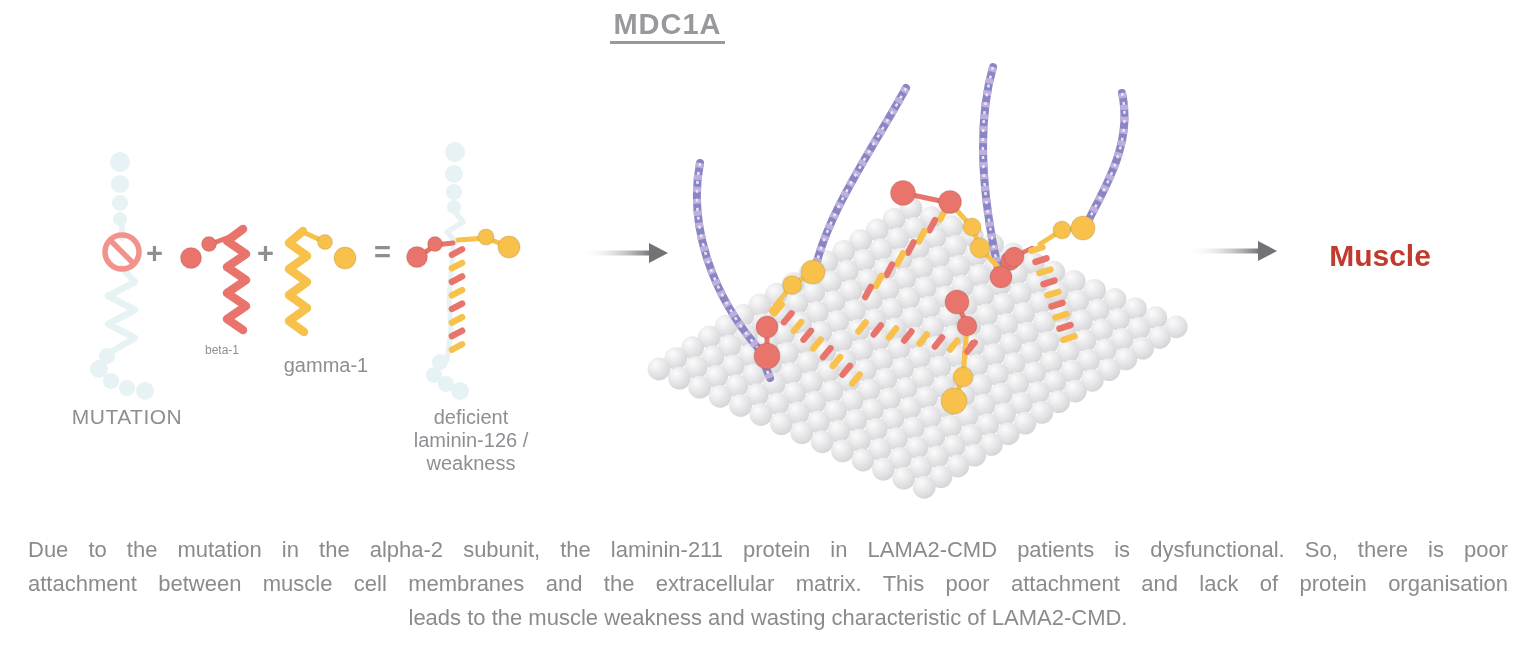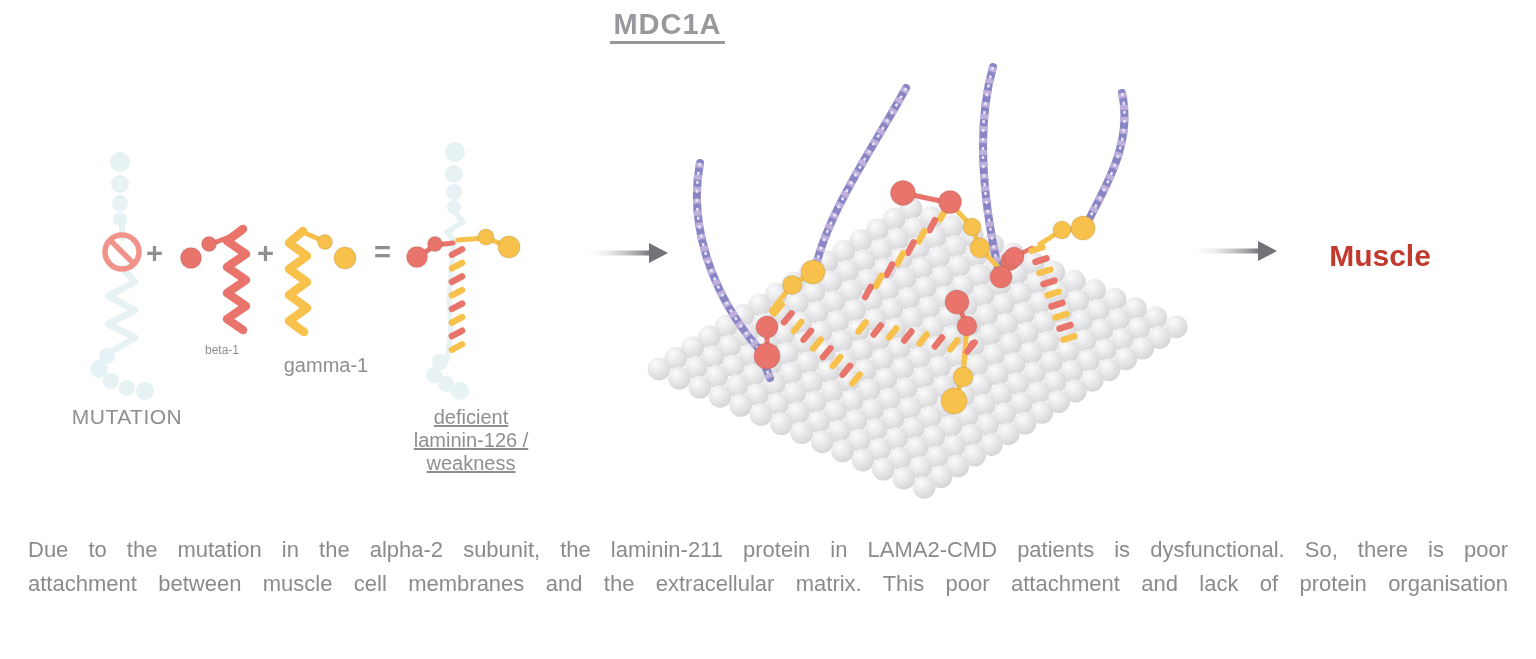--- a/index.html
+++ b/index.html
@@ -7,21 +7,21 @@
           font-family:"Liberation Sans","DejaVu Sans",sans-serif;}
   .abs{position:absolute;}
   .title{left:540px;top:8px;width:255px;text-align:center;font-size:29px;font-weight:bold;
          color:var(--title-gray);letter-spacing:1px;}
   .title span{border-bottom:3px solid currentColor;padding:0 3px 1px;}
   #art{position:absolute;left:0;top:0;}
   .lbl{color:var(--label-gray);}
   .lbl-mutation{left:62px;top:405px;width:130px;text-align:center;font-size:21px;letter-spacing:.5px;}
   .lbl-beta{left:177px;top:343px;width:90px;text-align:center;font-size:12px;}
   .lbl-gamma{left:272px;top:339px;width:108px;text-align:center;font-size:20px;margin-top:15px;}
-  .lbl-deficient{left:398px;top:406px;width:146px;text-align:center;font-size:20px;line-height:23px;text-decoration:underline;}
+  .lbl-deficient{left:398px;top:406px;width:146px;text-align:center;font-size:20px;line-height:23px;}
   .op{font-size:29px;font-weight:bold;color:var(--label-gray);}
   .op1{left:146px;top:237px;}
   .op2{left:257px;top:237px;}
   .opeq{left:374px;top:236px;}
   .outcome{left:1235px;top:238px;width:290px;text-align:center;font-size:30px;font-weight:bold;
            color:var(--outcome-red);line-height:36px;}
   .caption{left:28px;top:533px;width:1480px;font-size:22px;line-height:34px;color:var(--caption-gray);}
   .cap-just{text-align:justify;text-align-last:justify;}
   .cap-center{text-align:center;}
 </style>
@@ -426,14 +426,15 @@
     <div>weakness</div>
   </div>
 
   <div class="abs outcome">
     <div>Muscle</div>
   </div>
 
   <div class="abs caption">
     <div class="cap-just">Due to the mutation in the alpha-2 subunit, the laminin-211 protein in LAMA2-CMD patients is dysfunctional. So, there is poor</div>
     <div class="cap-just">attachment between muscle cell membranes and the extracellular matrix. This poor attachment and lack of protein organisation</div>
+    <div class="cap-center">leads to the muscle weakness and wasting characteristic of LAMA2-CMD.</div>
   </div>
 </div>
 
 </body></html>

